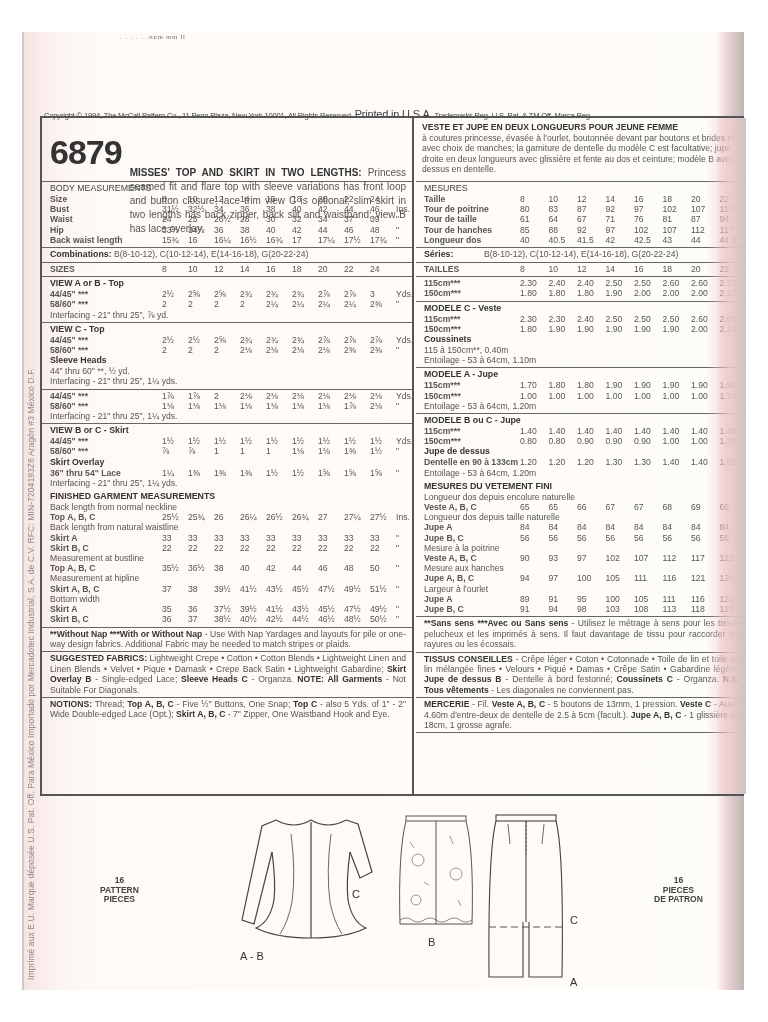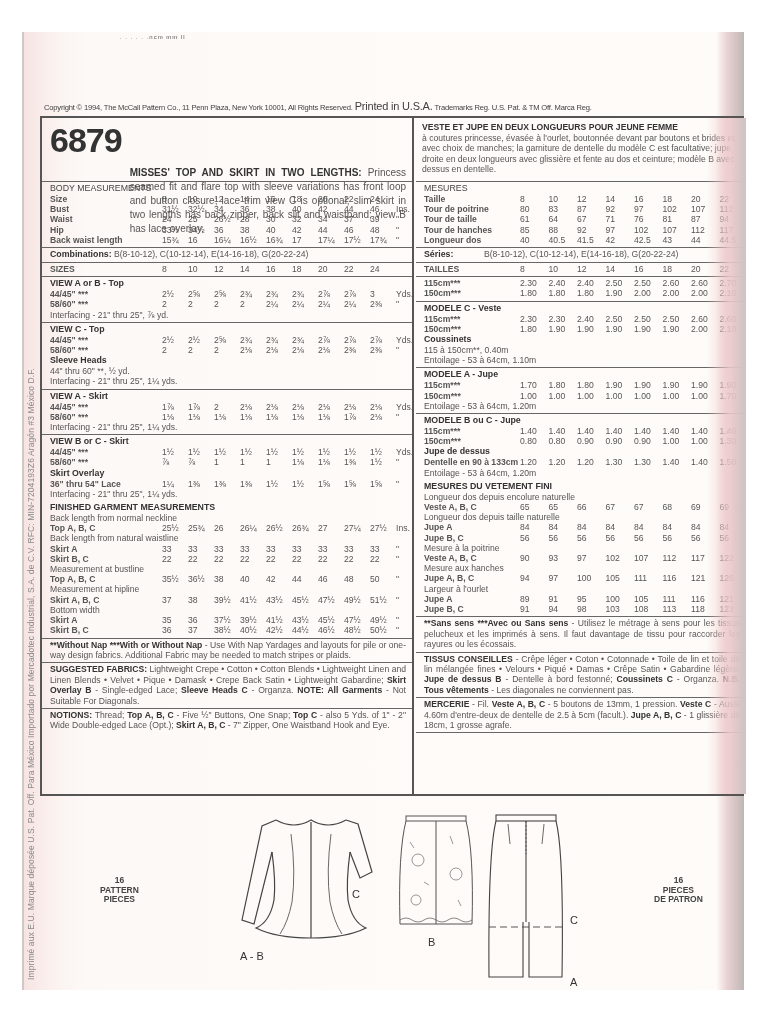--- a/index.html
+++ b/index.html
@@ -17,38 +17,38 @@
   }
   .scrap {
     position: absolute; left: 120px; top: 34px; font-size: 6px; color: #555; letter-spacing: 1px;
   }
   .side-text {
     position: absolute; left: 26px; top: 980px; width: 880px; height: 14px;
     transform-origin: 0 0; transform: rotate(-90deg);
     font-size: 8.5px; color: #8a8a8a; white-space: nowrap; letter-spacing: 0.1px;
   }
   .copyright {
-    position: absolute; left: 44px; top: 100px; font-size: 7.6px; color: #3f3f3f; white-space: nowrap;
+    position: absolute; left: 44px; top: 108px; font-size: 7.6px; color: #3f3f3f; white-space: nowrap;
     letter-spacing: -0.2px;
   }
   .copyright .big { font-size: 11px; }
 
   .sheet {
     position: absolute; left: 40px; top: 116px; width: 704px; height: 680px;
     border-top: 2px solid #555; border-left: 2px solid #555; border-bottom: 2px solid #555;
   }
   .col { position: absolute; top: 0; height: 100%; }
   .col-en { left: 0; width: 372px; border-right: 2px solid #555; }
   .col-fr { left: 374px; width: 330px; overflow: hidden; }
 
   .block { border-bottom: 1.5px solid #666; padding: 1px 6px 2px 8px; }
   .block:last-child { border-bottom: none; }
 
   .header-block { display: flex; align-items: flex-start; padding: 4px 6px 4px 8px; height: 64px; }
-  .style-num { font-size: 34px; font-weight: bold; color: #333; letter-spacing: -1px; margin-right: 8px; margin-top: 0; line-height: 36px; }
+  .style-num { font-size: 34px; font-weight: bold; color: #333; letter-spacing: -1px; margin-right: 8px; margin-top: 12px; line-height: 36px; }
   .desc { font-size: 10px; line-height: 14px; color: #555; text-align: justify; margin-top: 44px; }
   .desc b { color: #333; }
   .fr-desc { font-size: 8.6px; line-height: 10.6px; color: #555; padding: 4px 0 0 6px; height: 64px; }
   .fr-desc b { color: #333; }
 
   .sect { font-size: 8.8px; font-weight: bold; color: #333; line-height: 11px; }
   .sect.light { font-weight: normal; color: #444; }
   .row { display: flex; font-size: 8.6px; line-height: 10.2px; color: #555; white-space: nowrap; }
   .row .lbl { width: 112px; flex: none; overflow: hidden; font-weight: bold; }
   .row .v { width: 26px; flex: none; }
@@ -230,21 +230,20 @@
             <span class="v">2⅛</span>
             <span class="v">2⅜</span>
             <span class="v">2⅜</span>
             <span class="unit">"</span>
           </div>
           <div class="sect">Sleeve Heads</div>
           <div class="note">44" thru 60" **, ½ yd.</div>
           <div class="note">Interfacing - 21" thru 25", 1¼ yds.</div>
         </div>
         <div class="block">
-          <div class="sect">VIEW A - Skirt</div>
           <div class="row">
             <span class="lbl">44/45" ***</span>
             <span class="v">1⅞</span>
             <span class="v">1⅞</span>
             <span class="v">2</span>
             <span class="v">2⅛</span>
             <span class="v">2⅛</span>
             <span class="v">2⅛</span>
             <span class="v">2⅛</span>
             <span class="v">2⅛</span>

